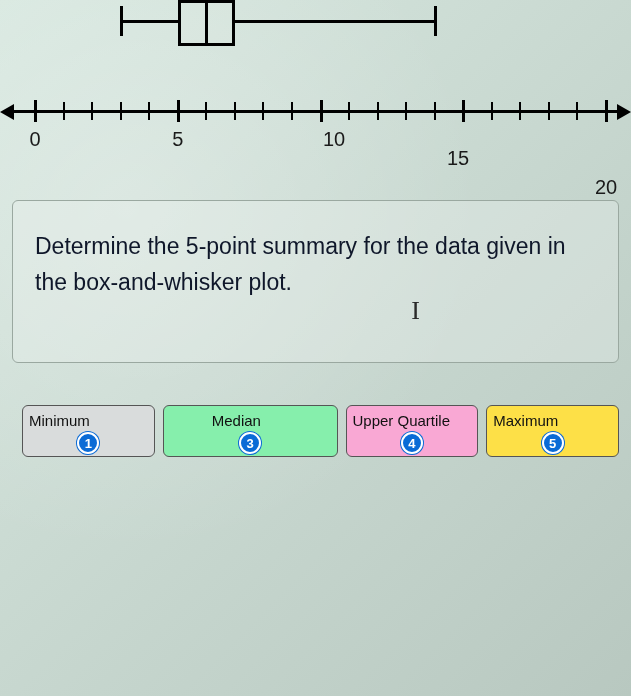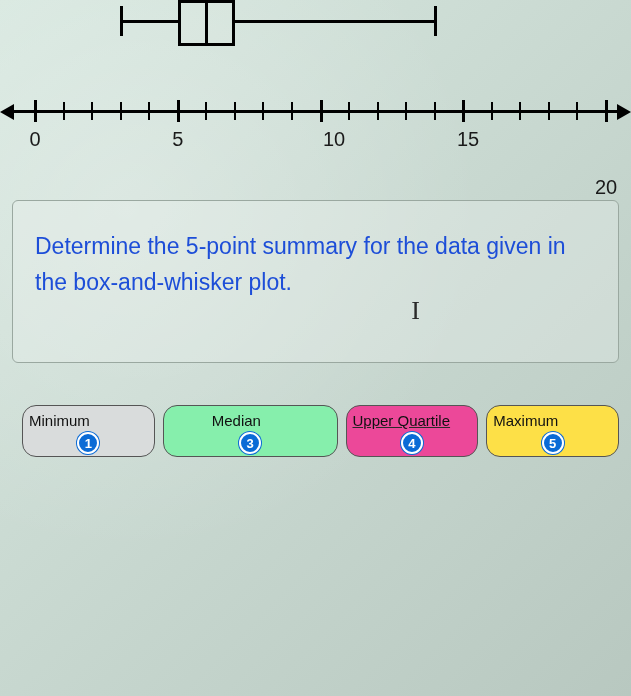--- a/index.html
+++ b/index.html
@@ -110,21 +110,21 @@
     margin: 30px 12px 0 12px;
     border: 1px solid #9aa8a0;
     border-radius: 6px;
     background: rgba(235,242,238,0.35);
     padding: 28px 22px 36px 22px;
     position: relative;
   }
   .question-text {
     font-size: 23px;
     line-height: 1.55;
-    color: #1d4ed8;
+    color: #0f172a;
   }
   .question-list {
     margin-top: 22px;
     padding-left: 40px;
   }
   .question-list li {
     font-size: 22px;
     line-height: 1.55;
     margin-bottom: 18px;
     list-style: disc;
@@ -138,21 +138,21 @@
   }
 
   .hotspot-row {
     display: flex;
     gap: 8px;
     margin: 42px 12px 0 22px;
   }
   .hotspot {
     flex: 1 1 0;
     border: 1px solid #555;
-    border-radius: 14px;
+    border-radius: 6px;
     padding: 6px 4px 6px 6px;
     position: relative;
     min-height: 52px;
     cursor: pointer;
   }
   .hotspot .label {
     font-size: 15px;
     font-weight: 500;
     color: #111;
   }
@@ -170,21 +170,21 @@
     font-size: 13px;
     font-weight: bold;
     display: flex;
     align-items: center;
     justify-content: center;
     box-shadow: 0 0 0 1px #0a6bd6;
   }
   .hs-min { background: #d9dcdc; }
   .hs-lq  { background: #f0b993; }
   .hs-med { background: #86efac; padding-left: 48px; }
-  .hs-uq  { background: #ec4899; text-decoration: underline; }
+  .hs-uq  { background: #f9a8d4; }
   .hs-max { background: #fde047; }
 </style>
 </head>
 <body>
 
 <div class="plot-area">
   <div class="boxplot" id="boxplot">
       <div class="bw-whisker" style="left: 120.65px; width: 57.1px;"></div>
       <div class="bw-whisker" style="left: 234.85px; width: 199.85px;"></div>
       <div class="bw-cap" style="left: 119.65px;"></div>
@@ -208,21 +208,21 @@
       <div class="tick" style="left: 233.85px;"></div>
       <div class="tick" style="left: 262.4px;"></div>
       <div class="tick" style="left: 290.95px;"></div>
       <div class="tick major" style="left: 319.5px;"></div>
       <div class="tick-label" style="left: 334px;">10</div>
       <div class="tick" style="left: 348.05px;"></div>
       <div class="tick" style="left: 376.6px;"></div>
       <div class="tick" style="left: 405.15px;"></div>
       <div class="tick" style="left: 433.7px;"></div>
       <div class="tick major" style="left: 462.25px;"></div>
-      <div class="tick-label" style="left: 468px;">15</div>
+      <div class="tick-label" style="left: 458px; margin-top: 19px;">15</div>
       <div class="tick" style="left: 490.8px;"></div>
       <div class="tick" style="left: 519.35px;"></div>
       <div class="tick" style="left: 547.9px;"></div>
       <div class="tick" style="left: 576.45px;"></div>
       <div class="tick major" style="left: 605px;"></div>
       <div class="tick-label" style="left: 606px; margin-top: 48px;">20</div>
     </div>
 </div>
 
 <div class="question-card">

